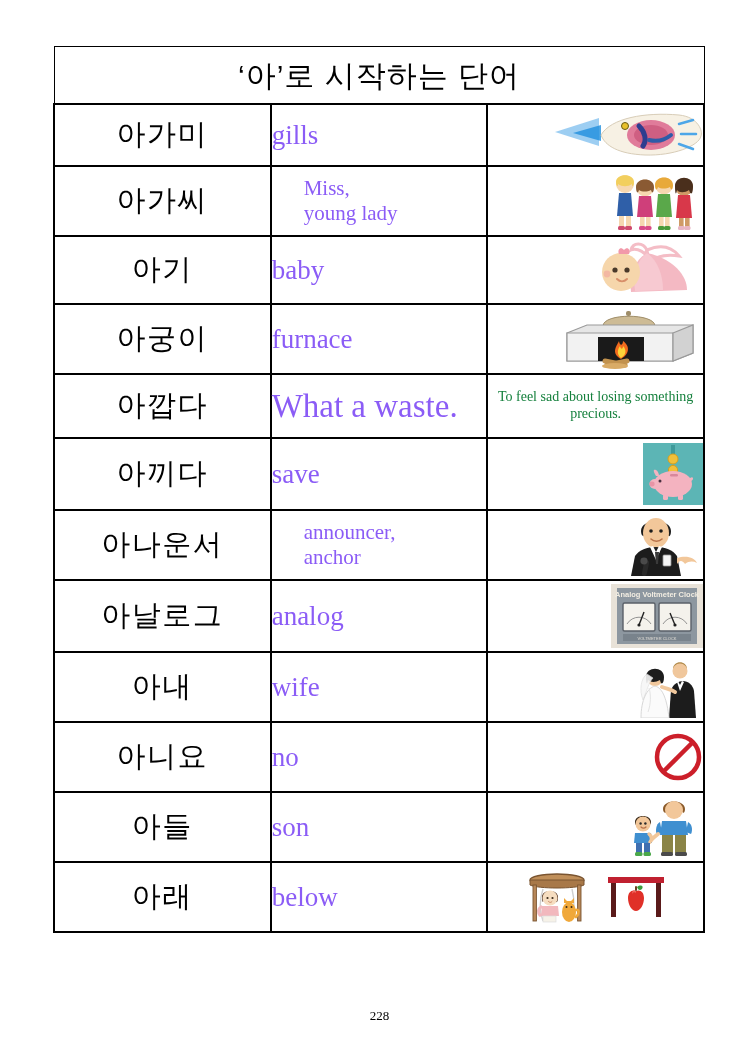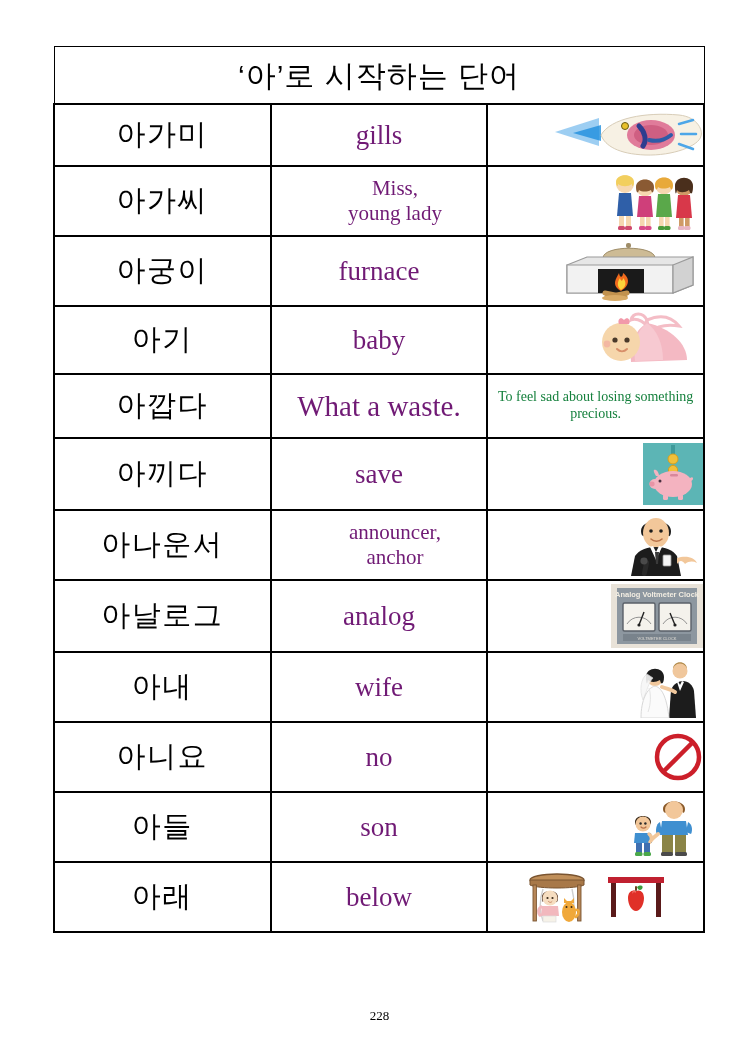--- a/index.html
+++ b/index.html
@@ -63,29 +63,28 @@
   
   .word-cell {
     text-align: center;
     font-family: "Liberation Sans", "DejaVu Sans", sans-serif;
     font-size: 29px;
     letter-spacing: 1.5px;
     color: #000;
     line-height: 1.15;
   }
   .meaning-cell {
-    text-align: center;
     font-size: 27px;
-    color: #701a75;
+    color: #8b5cf6;
     line-height: 1.12;
     padding: 2px 4px;
     margin-left: 12px;
   }
   .meaning-cell.two-line { font-size: 21px; line-height: 1.2; padding-left: 32px; }
-  .meaning-cell.tight    { font-size: 29px; border-radius: 10px; }
+  .meaning-cell.tight    { font-size: 33px; border-radius: 10px; }
 
   .media-cell {
     text-align: right;
     padding: 3px 4px;
     text-decoration: underline;
   }
   .defn-text {
     font-size: 14px;
     line-height: 1.2;
     color: #15803d;
@@ -189,20 +188,41 @@
               <rect x="51" y="56" width="6.5" height="4" rx="1.6" fill="#4a9a3a"></rect>
               <rect x="57" y="56" width="6.5" height="4" rx="1.6" fill="#4a9a3a"></rect>
 
               <circle cx="77" cy="17" r="8.8" fill="#cf9a66"></circle>
               <path d="M68 16 C68 5 86 5 86 16 C86 24 84 26 82 20 C78 23 72 23 70 20 C69 26 68 24 68 16Z" fill="#4a2f1c"></path>
               <path d="M71 25 L83 25 L85 48 L69 48 Z" fill="#d8384a"></path>
               <rect x="72" y="48" width="4.6" height="9" fill="#cf9a66"></rect>
               <rect x="78" y="48" width="4.6" height="9" fill="#cf9a66"></rect>
               <rect x="71" y="56" width="6.5" height="4" rx="1.6" fill="#e8b5c4"></rect>
               <rect x="77" y="56" width="6.5" height="4" rx="1.6" fill="#e8b5c4"></rect>
+            </svg>
+          </span>
+        </td>
+      </tr>
+
+      <tr>
+        <td class="col-word word-cell" style="height:66px">아기</td>
+        <td class="col-meaning meaning-cell">baby</td>
+        <td class="col-media media-cell">
+          <span class="art">
+            <svg width="116" height="60" viewBox="0 0 116 60">
+              <path d="M60 10 C74 4 84 6 92 16 C80 14 70 16 62 22 Z" fill="none" stroke="#f4bdc6" stroke-width="3"></path>
+              <path d="M60 10 C56 2 46 2 44 10 C48 8 54 10 58 14 Z" fill="none" stroke="#f4bdc6" stroke-width="3"></path>
+              <path d="M60 13 C84 18 100 34 100 50 L44 52 C42 34 48 20 60 13 Z" fill="#f4b9c3"></path>
+              <path d="M60 13 C70 20 76 34 76 50 L48 51 C46 34 50 20 60 13 Z" fill="#f7c9d1"></path>
+              <circle cx="34" cy="32" r="19" fill="#f6d6ab"></circle>
+              <circle cx="28" cy="30" r="2.6" fill="#4a3a2a"></circle>
+              <circle cx="40" cy="30" r="2.6" fill="#4a3a2a"></circle>
+              <path d="M30 39 C33 42 37 42 40 39" stroke="#d88f6a" stroke-width="2" fill="none" stroke-linecap="round"></path>
+              <circle cx="20" cy="34" r="3.4" fill="#f2b0a0" opacity="0.8"></circle>
+              <path d="M32 14 C30 9 34 6 37 10 C40 6 44 9 42 14 Z" fill="#f299aa"></path>
             </svg>
           </span>
         </td>
       </tr>
 
       <tr>
         <td class="col-word word-cell" style="height:68px">아궁이</td>
         <td class="col-meaning meaning-cell">furnace</td>
         <td class="col-media media-cell">
           <span class="art">
@@ -211,41 +231,20 @@
               <path d="M50 17 C50 4 102 4 102 17 Z" fill="#cdbb95" stroke="#9f8d68" stroke-width="1"></path>
               <rect x="73" y="2" width="5" height="5" rx="2" fill="#9f8d68"></rect>
               <path d="M14 24 L34 16 L140 16 L140 44 L120 52 L14 52 Z" fill="#e6e6e6" stroke="#9a9a9a" stroke-width="1.2"></path>
               <path d="M14 24 L120 24 L120 52 L14 52 Z" fill="#f2f2f2" stroke="#9a9a9a" stroke-width="1.2"></path>
               <path d="M120 24 L140 16 L140 44 L120 52 Z" fill="#d2d2d2" stroke="#9a9a9a" stroke-width="1.2"></path>
               <rect x="45" y="28" width="46" height="24" fill="#1a1a1a"></rect>
               <path d="M68 50 C58 44 63 38 66 32 C67 38 70 36 70 32 C76 36 78 44 68 50Z" fill="#f26b1d"></path>
               <path d="M68 49 C63 45 65 40 67 37 C68 41 70 40 70 37 C74 41 73 46 68 49Z" fill="#fbd43a"></path>
               <path d="M52 52 L72 56 M54 56 L74 52" stroke="#c2924e" stroke-width="5" stroke-linecap="round"></path>
               <ellipse cx="62" cy="57" rx="13" ry="3" fill="#d9ab66"></ellipse>
-            </svg>
-          </span>
-        </td>
-      </tr>
-
-      <tr>
-        <td class="col-word word-cell" style="height:66px">아기</td>
-        <td class="col-meaning meaning-cell">baby</td>
-        <td class="col-media media-cell">
-          <span class="art">
-            <svg width="116" height="60" viewBox="0 0 116 60">
-              <path d="M60 10 C74 4 84 6 92 16 C80 14 70 16 62 22 Z" fill="none" stroke="#f4bdc6" stroke-width="3"></path>
-              <path d="M60 10 C56 2 46 2 44 10 C48 8 54 10 58 14 Z" fill="none" stroke="#f4bdc6" stroke-width="3"></path>
-              <path d="M60 13 C84 18 100 34 100 50 L44 52 C42 34 48 20 60 13 Z" fill="#f4b9c3"></path>
-              <path d="M60 13 C70 20 76 34 76 50 L48 51 C46 34 50 20 60 13 Z" fill="#f7c9d1"></path>
-              <circle cx="34" cy="32" r="19" fill="#f6d6ab"></circle>
-              <circle cx="28" cy="30" r="2.6" fill="#4a3a2a"></circle>
-              <circle cx="40" cy="30" r="2.6" fill="#4a3a2a"></circle>
-              <path d="M30 39 C33 42 37 42 40 39" stroke="#d88f6a" stroke-width="2" fill="none" stroke-linecap="round"></path>
-              <circle cx="20" cy="34" r="3.4" fill="#f2b0a0" opacity="0.8"></circle>
-              <path d="M32 14 C30 9 34 6 37 10 C40 6 44 9 42 14 Z" fill="#f299aa"></path>
             </svg>
           </span>
         </td>
       </tr>
 
       <tr>
         <td class="col-word word-cell" style="height:62px">아깝다</td>
         <td class="col-meaning meaning-cell tight">What a waste.</td>
         <td class="col-media">
           <div class="defn-text">To feel sad about losing something precious.</div>

